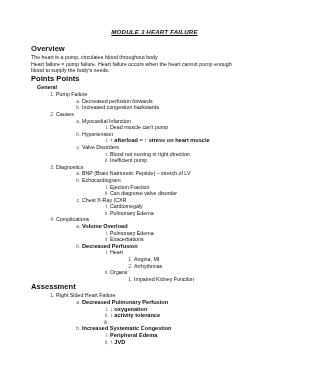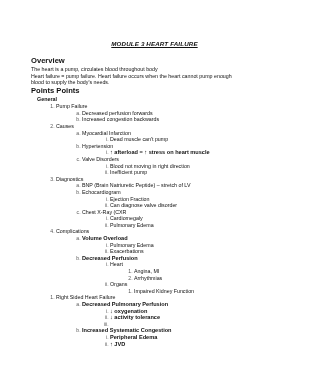--- a/index.html
+++ b/index.html
@@ -14,21 +14,21 @@
     font-family: "Liberation Sans", sans-serif;
     color: #111111;
     -webkit-font-smoothing: antialiased;
   }
   .page {
     position: relative;
     width: 300px;
     height: 388px;
     background: #ffffff;
     box-sizing: border-box;
-    padding: 40px 14px 0 31px;
+    padding: 28px 14px 0 31px;
   }
   .doc-title {
     text-align: center;
     font-weight: bold;
     font-style: italic;
     text-decoration: underline;
     font-size: 6.2px;
     letter-spacing: 0.15px;
     margin: 0 0 9px 0;
     padding-right: 8px;
@@ -155,20 +155,21 @@
                     <li><span class="txt">Arrhythmias</span></li>
                   </ol></li>
                 <li><span class="txt">Organs</span><ol class="lvl4">
                     <li><span class="txt">Impaired Kidney Function</span></li>
                   </ol></li>
               </ol></li>
           </ol></li>
       </ol>
     </div>
 
+  <div class="section-head">Assessment</div>
   <div>
       <ol class="lvl1">
         <li><span class="txt">Right Sided Heart Failure</span><ol class="lvl2">
             <li class="bold"><span class="txt">Decreased Pulmonary Perfusion</span><ol class="lvl3">
                 <li class="bold"><span class="txt">↓ oxygenation</span></li>
                 <li class="bold"><span class="txt">↓ activity tolerance</span></li>
                 <li class="empty-item"><span class="txt"></span></li>
               </ol></li>
             <li class="bold"><span class="txt">Increased Systematic Congestion</span><ol class="lvl3">
                 <li class="bold"><span class="txt">Peripheral Edema</span></li>

